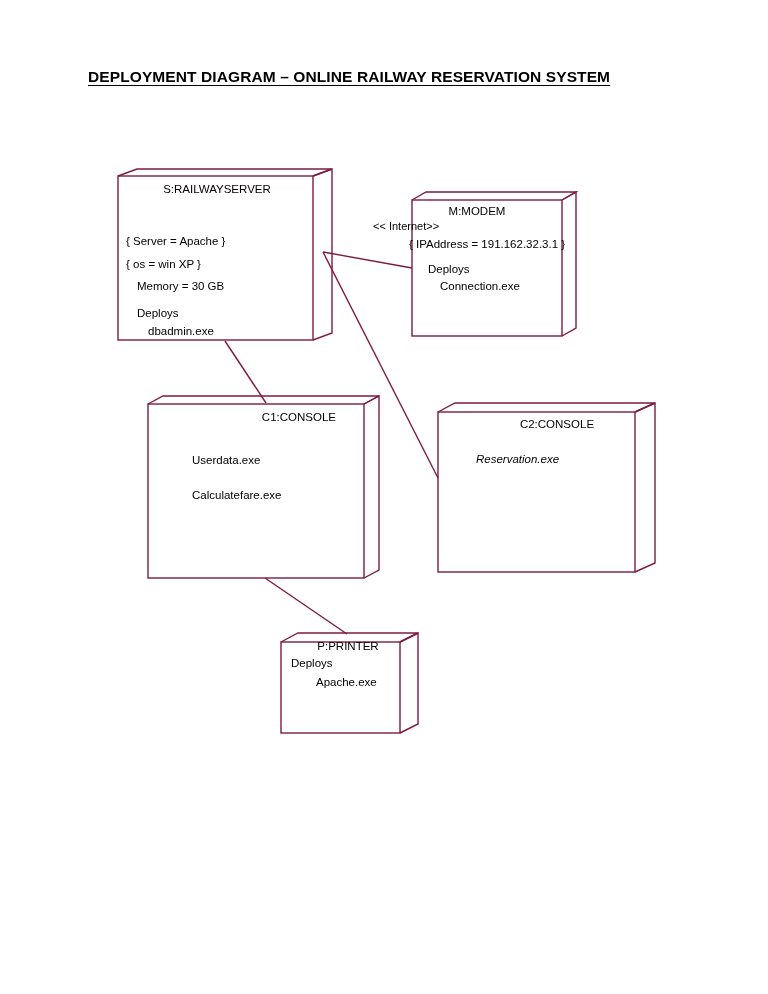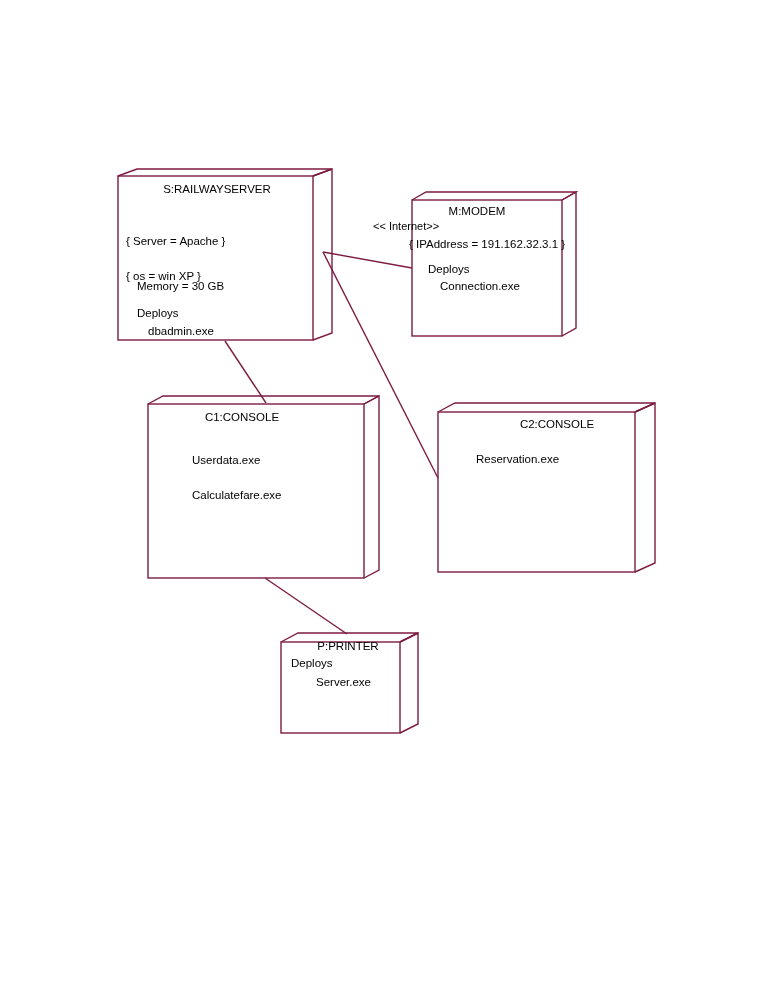--- a/index.html
+++ b/index.html
@@ -52,20 +52,21 @@
     font-size: 11px;
     color: #000000;
     white-space: nowrap;
   }
 </style>
 </head>
 <body>
 
 <div id="page">
 
+  <div id="diagram-title">DEPLOYMENT DIAGRAM – ONLINE RAILWAY RESERVATION  SYSTEM</div>
 
   <svg id="canvas-svg" viewBox="0 0 768 994">
     <g fill="none" stroke="#7d1b42" stroke-width="1.4" stroke-linejoin="miter">
 
       <path d="M 323,252 L 412,268"></path>
 
       <path d="M 323,252 L 438,478"></path>
 
       <path d="M 225,341 L 266,403"></path>
 
@@ -99,36 +100,36 @@
         <rect x="281" y="642" width="119" height="91"></rect>
         <path d="M 281,642 L 298,633 L 418,633 L 400,642"></path>
         <path d="M 400,642 L 418,633 L 418,724 L 400,733"></path>
       </g>
 
     </g>
   </svg>
 
   <div class="node-label node-title" style="left:118px; top:182px; width:198px;">S:RAILWAYSERVER</div>
   <div class="node-label" style="left:126px; top:234px;">{ Server = Apache }</div>
-  <div class="node-label" style="left:126px; top:257px;margin-top:12px;">{ os = win XP }</div>
+  <div class="node-label" style="left:126px; top:257px;">{ os = win XP }</div>
   <div class="node-label" style="left:137px; top:279px;">Memory = 30 GB</div>
   <div class="node-label" style="left:137px; top:306px;">Deploys</div>
   <div class="node-label" style="left:148px; top:324px;">dbadmin.exe</div>
 
   <div class="node-label node-title" style="left:412px; top:204px; width:130px;">M:MODEM</div>
   <div class="node-label" style="left:409px; top:237px;">{ IPAddress = 191.162.32.3.1 }</div>
   <div class="node-label" style="left:428px; top:262px;">Deploys</div>
   <div class="node-label" style="left:440px; top:279px;">Connection.exe</div>
 
   <div class="stereotype-label" style="left:335px; top:220px;margin-left:38px;">&lt;&lt; Internet&gt;&gt;</div>
 
-  <div class="node-label node-title" style="left:148px; top:410px; width:188px;">C1:CONSOLE</div>
+  <div class="node-label node-title" style="left:148px; top:410px; width:188px;text-align:right;">C1:CONSOLE</div>
   <div class="node-label" style="left:192px; top:453px;">Userdata.exe</div>
   <div class="node-label" style="left:192px; top:488px;">Calculatefare.exe</div>
 
   <div class="node-label node-title" style="left:438px; top:417px; width:238px;">C2:CONSOLE</div>
-  <div class="node-label" style="left:476px; top:452px;">Reservation.exe</div>
+  <div class="node-label" style="left:476px; top:452px;font-style:italic;">Reservation.exe</div>
 
   <div class="node-label node-title" style="left:281px; top:639px; width:134px;">P:PRINTER</div>
   <div class="node-label" style="left:291px; top:656px;">Deploys</div>
-  <div class="node-label" style="left:316px; top:675px;">Server.exe</div>
+  <div class="node-label" style="left:316px; top:675px;">Apache.exe</div>
 
 </div>
 
 </body></html>

